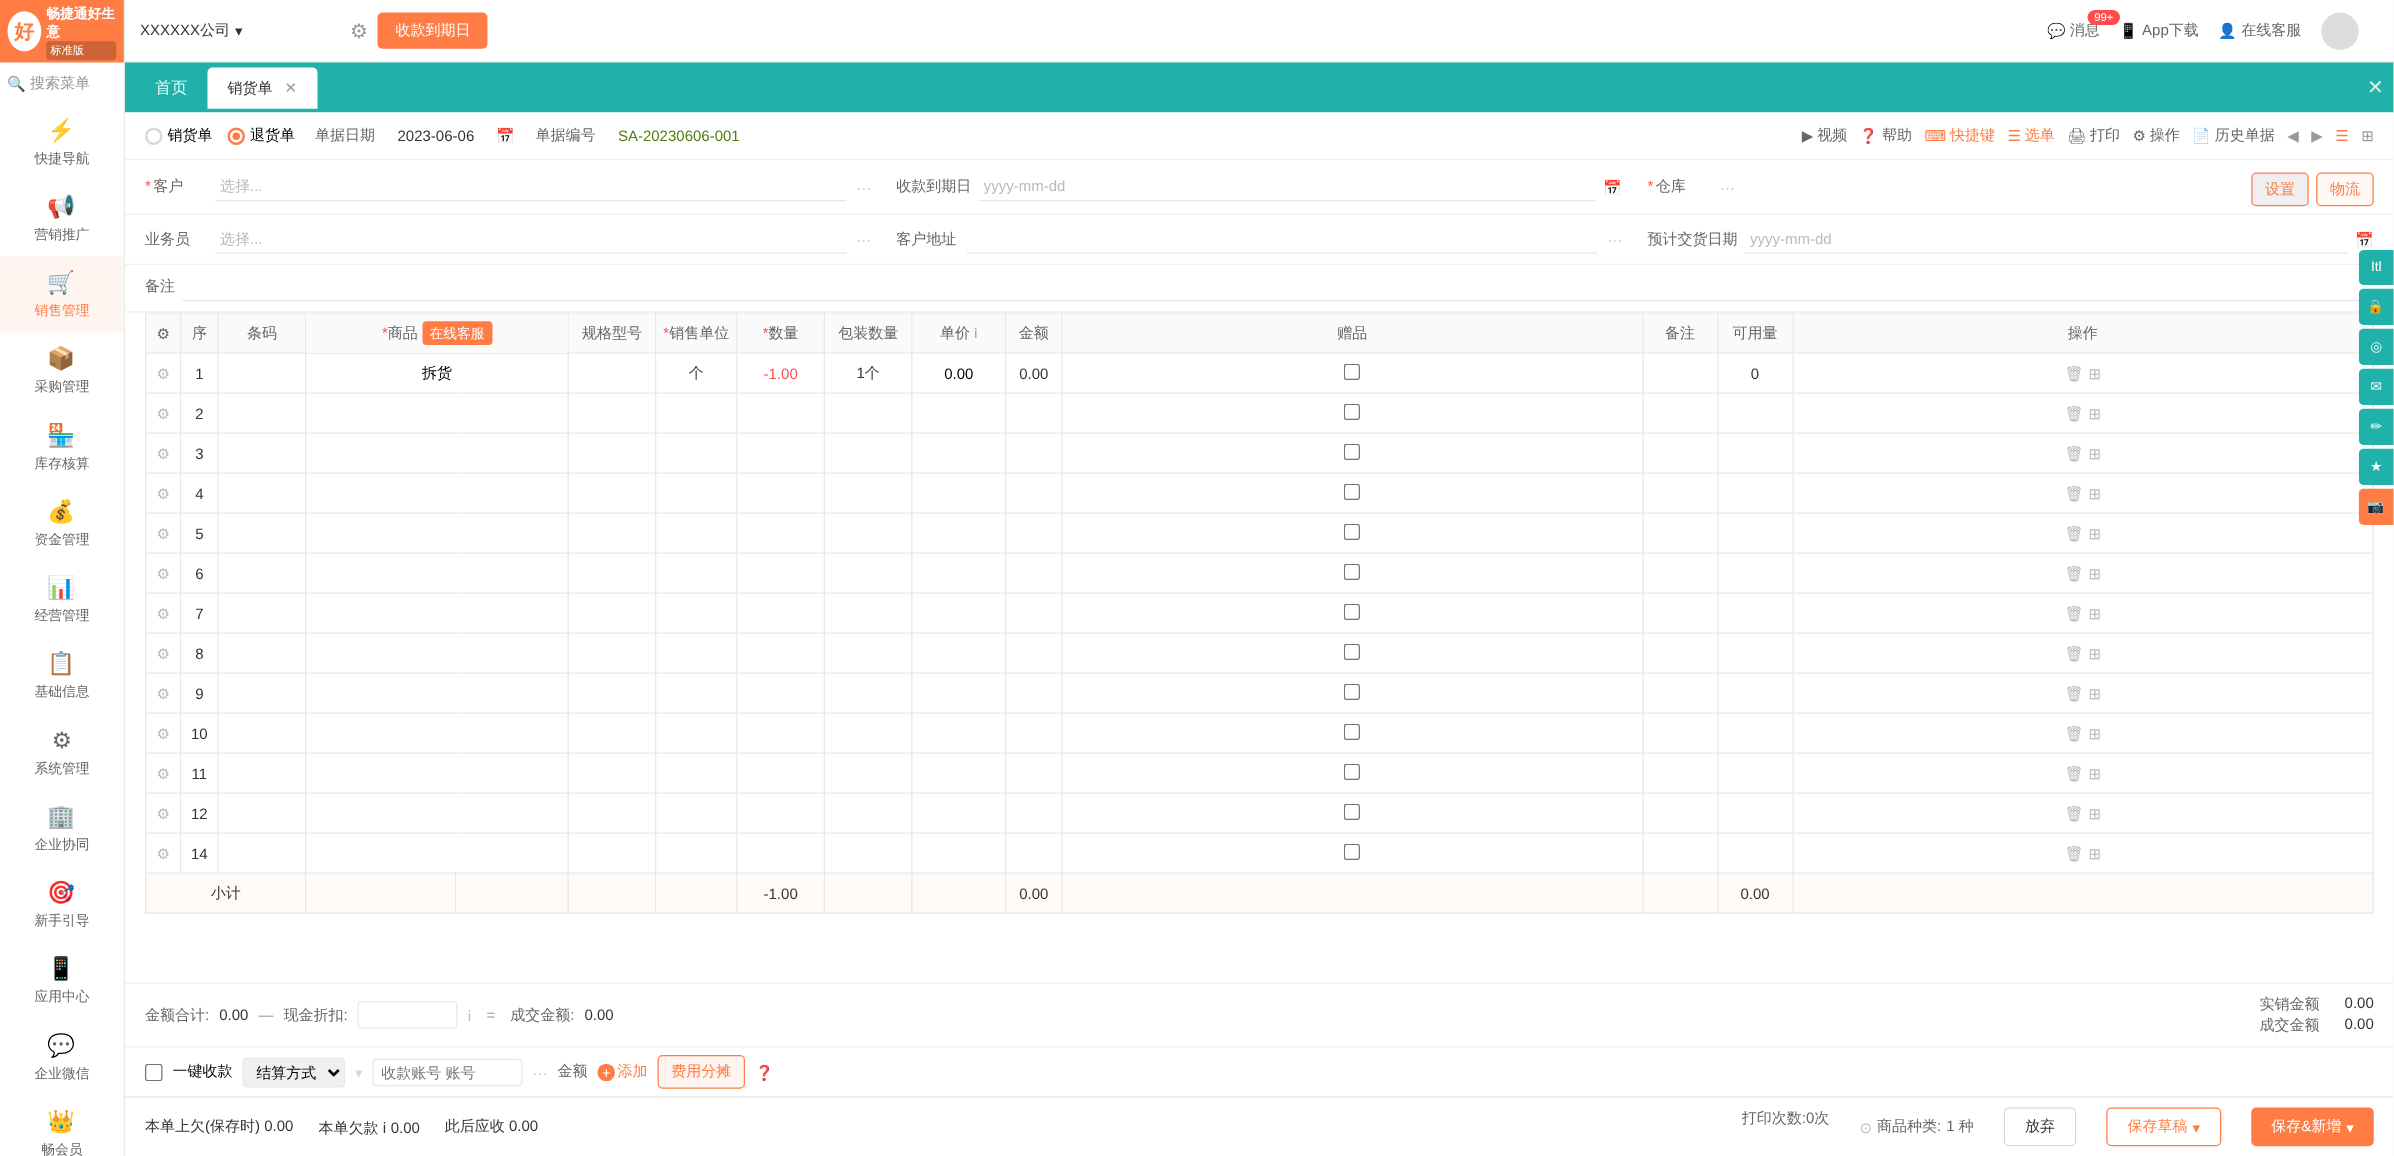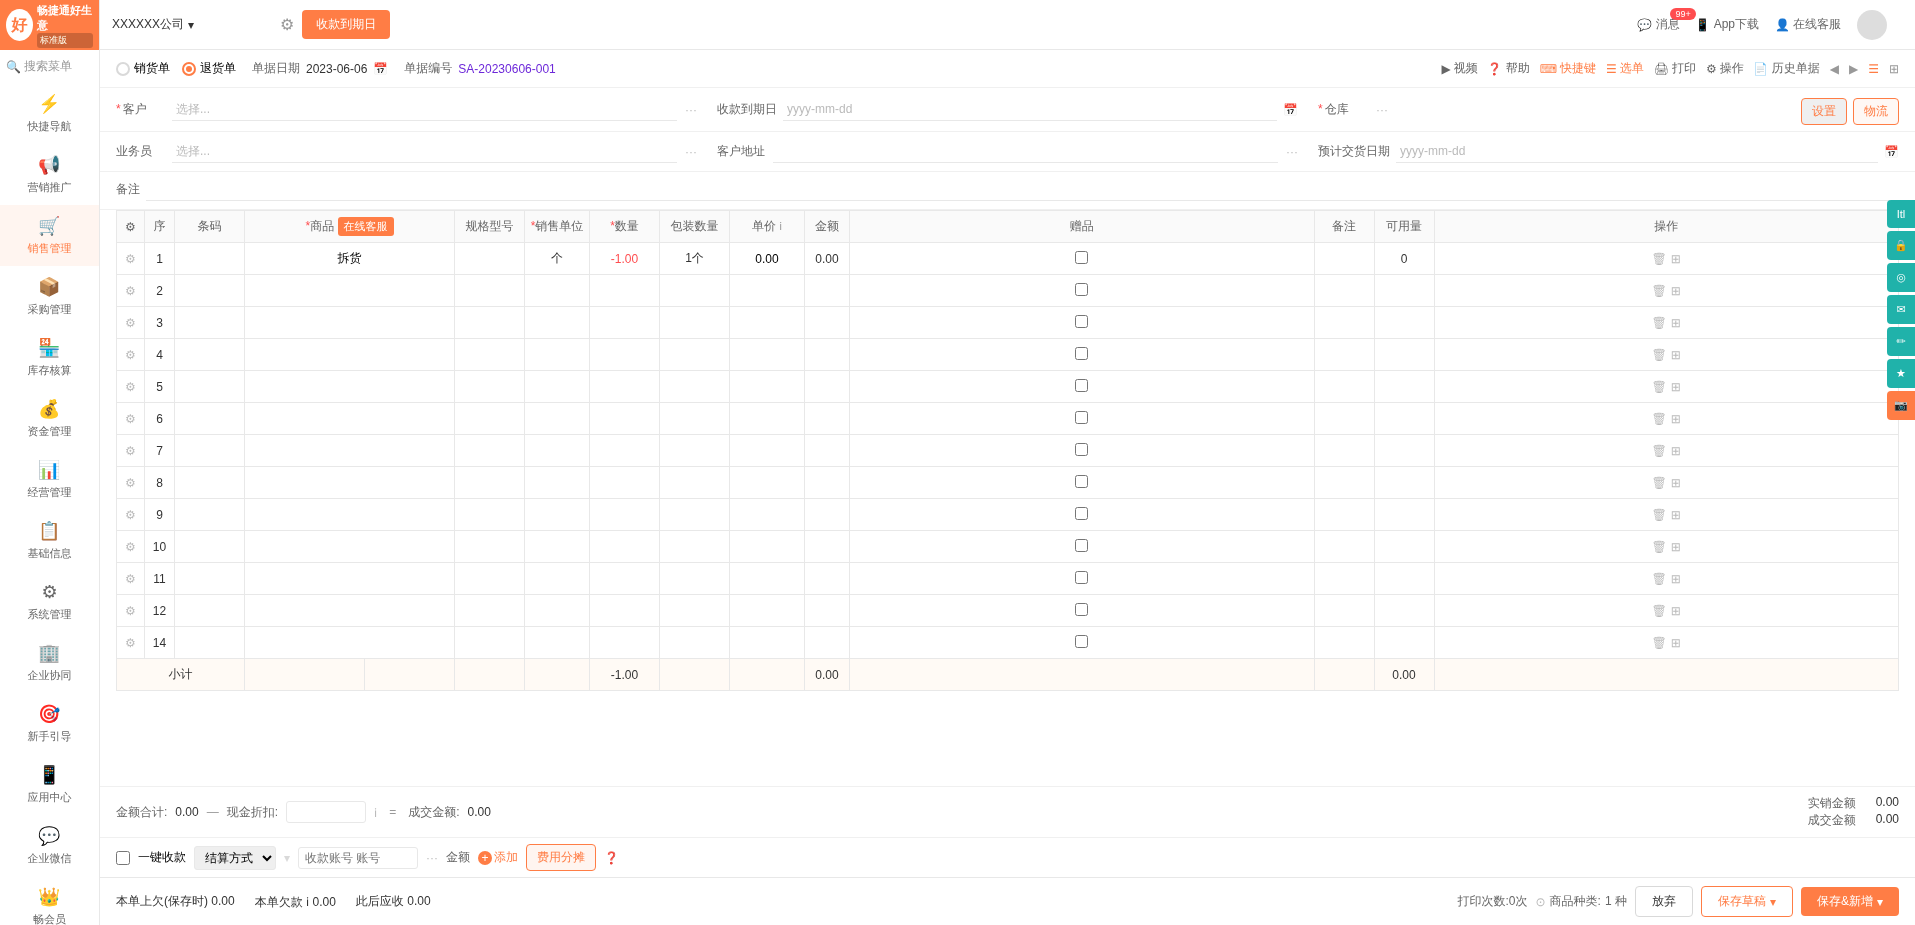--- a/index.html
+++ b/index.html
@@ -40,24 +40,24 @@
     .tab-home { padding: 8px 16px; color: rgba(255,255,255,0.9); cursor: pointer; font-size: 13px; }
     .tabbar-close { margin-left: auto; color: rgba(255,255,255,0.8); cursor: pointer; font-size: 16px; }
 
     
     .content { flex: 1; background: #fff; overflow-y: auto; display: flex; flex-direction: column; }
     .radio-group { display: flex; gap: 12px; align-items: center; }
     .radio-item { display: flex; align-items: center; gap: 4px; cursor: pointer; }
     .radio-dot { width: 14px; height: 14px; border-radius: 50%; border: 2px solid #d9d9d9; display: flex; align-items: center; justify-content: center; }
     .radio-dot.active { border-color: #ff7d45; }
     .radio-dot.active::after { content: ''; width: 6px; height: 6px; background: #ff7d45; border-radius: 50%; display: block; }
-    .header-date-field { display: flex; align-items: center; gap: 6px; }
+    .header-date-field { display: flex; align-items: center; gap: 18px; }
     .header-date-value { color: #333; font-weight: 500; }
     .header-field-label { color: #666; }
-    .header-field-value { color: #6d28d9; text-align: right; }
+    .header-field-value { color: #4d7c0f; text-align: right; }
     .toolbar-btn { display: flex; align-items: center; gap: 3px; color: #666; cursor: pointer; font-size: 12px; }
     .toolbar-btn-orange { color: #ff7d45; cursor: pointer; }
     .field-label { color: #666; white-space: nowrap; min-width: 50px; }
     .field-label.required::before { content: '*'; color: #ff4d4f; margin-right: 2px; }
     .field-input { flex: 1; border: none; border-bottom: 1px solid #e8e8e8; padding: 4px 6px; color: #333; outline: none; background: transparent; }
     .field-input::placeholder { color: #bbb; }
     .field-dots { color: #bbb; cursor: pointer; margin-left: 2px; }
     .notes-label { color: #666; margin-right: 6px; }
     .side-setting-btn { border: 1px solid #ff7d45; color: #ff7d45; padding: 4px 10px; border-radius: 4px; cursor: pointer; font-size: 12px; }
     .side-logistics-btn { border: 1px solid #ff7d45; color: #ff7d45; padding: 4px 10px; border-radius: 4px; cursor: pointer; font-size: 12px; }
@@ -88,21 +88,21 @@
     .payment-dots { color: #bbb; cursor: pointer; }
     .add-btn { color: #ff7d45; cursor: pointer; display: flex; align-items: center; gap: 2px; }
     .fee-split-btn { background: #fff5f0; border: 1px solid #ff7d45; color: #ff7d45; border-radius: 4px; padding: 4px 10px; cursor: pointer; }
     .question-icon { color: #bbb; cursor: pointer; }
 
     
     .footer-bar { background: #fff; border-top: 1px solid #e8e8e8; padding: 8px 16px; display: flex; align-items: center; }
     .footer-stats { display: flex; gap: 20px; align-items: center; }
     .footer-stat { color: #666; }
     .footer-stat span { color: #333; font-weight: 500; }
-    .footer-actions { margin-left: auto; display: flex; align-items: center; gap: 8px; }
+    .footer-actions { margin-left: auto; display: flex; gap: 24px; }
     .print-info { color: #666; }
     .product-count { display: flex; align-items: center; gap: 4px; color: #666; }
     .discard-btn { border: 1px solid #d9d9d9; background: #fff; color: #333; border-radius: 4px; padding: 6px 16px; cursor: pointer; }
     .save-draft-btn { border: 1px solid #ff7d45; background: #fff; color: #ff7d45; border-radius: 4px; padding: 6px 16px; cursor: pointer; display: flex; align-items: center; gap: 4px; }
     .save-new-btn { background: #ff7d45; color: #fff; border: none; border-radius: 4px; padding: 6px 16px; cursor: pointer; display: flex; align-items: center; gap: 4px; }
     .right-summary-row { display: flex; justify-content: space-between; gap: 20px; }
     .right-summary-label { color: #666; }
     .right-summary-value { color: #333; font-weight: 500; }
 
     
@@ -206,20 +206,28 @@
       </div>
       <div class="topbar-service">
         <span>👤</span>
         <span>在线客服</span>
       </div>
       <div class="topbar-avatar"></div>
       <span class="topbar-username"></span>
     </div>
   </div>
 
+  <div class="tabbar">
+    <div class="tab-home">首页</div>
+    <div class="tab active">
+      <span>销货单</span>
+      <span class="close">✕</span>
+    </div>
+    <span class="tabbar-close">✕</span>
+  </div>
 
   <div class="content">
 
     <div style="padding: 10px 16px; background:#fff; border-bottom:1px solid #f0f0f0; display:flex; align-items:center; gap:16px;">
 
       <div class="radio-group">
         <label class="radio-item">
           <div class="radio-dot"></div>
           <span>销货单</span>
         </label>

